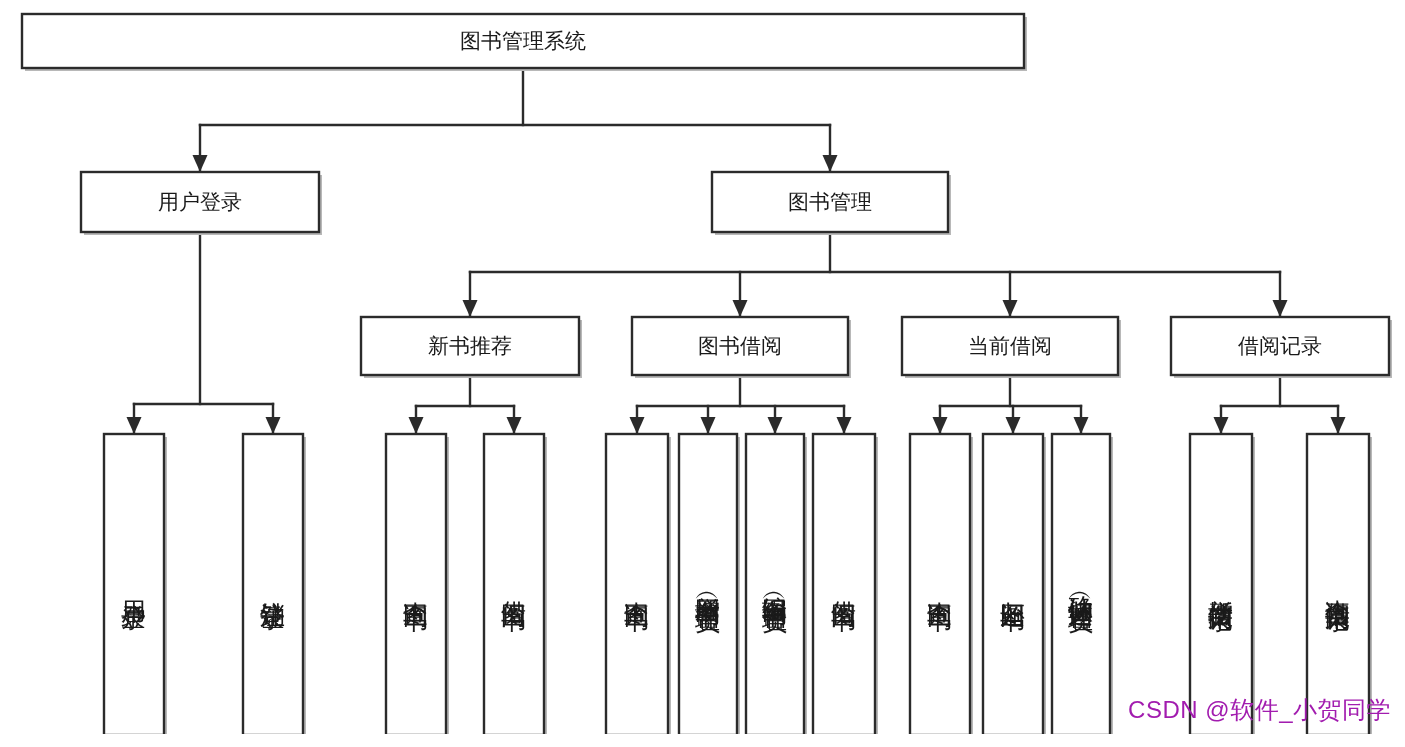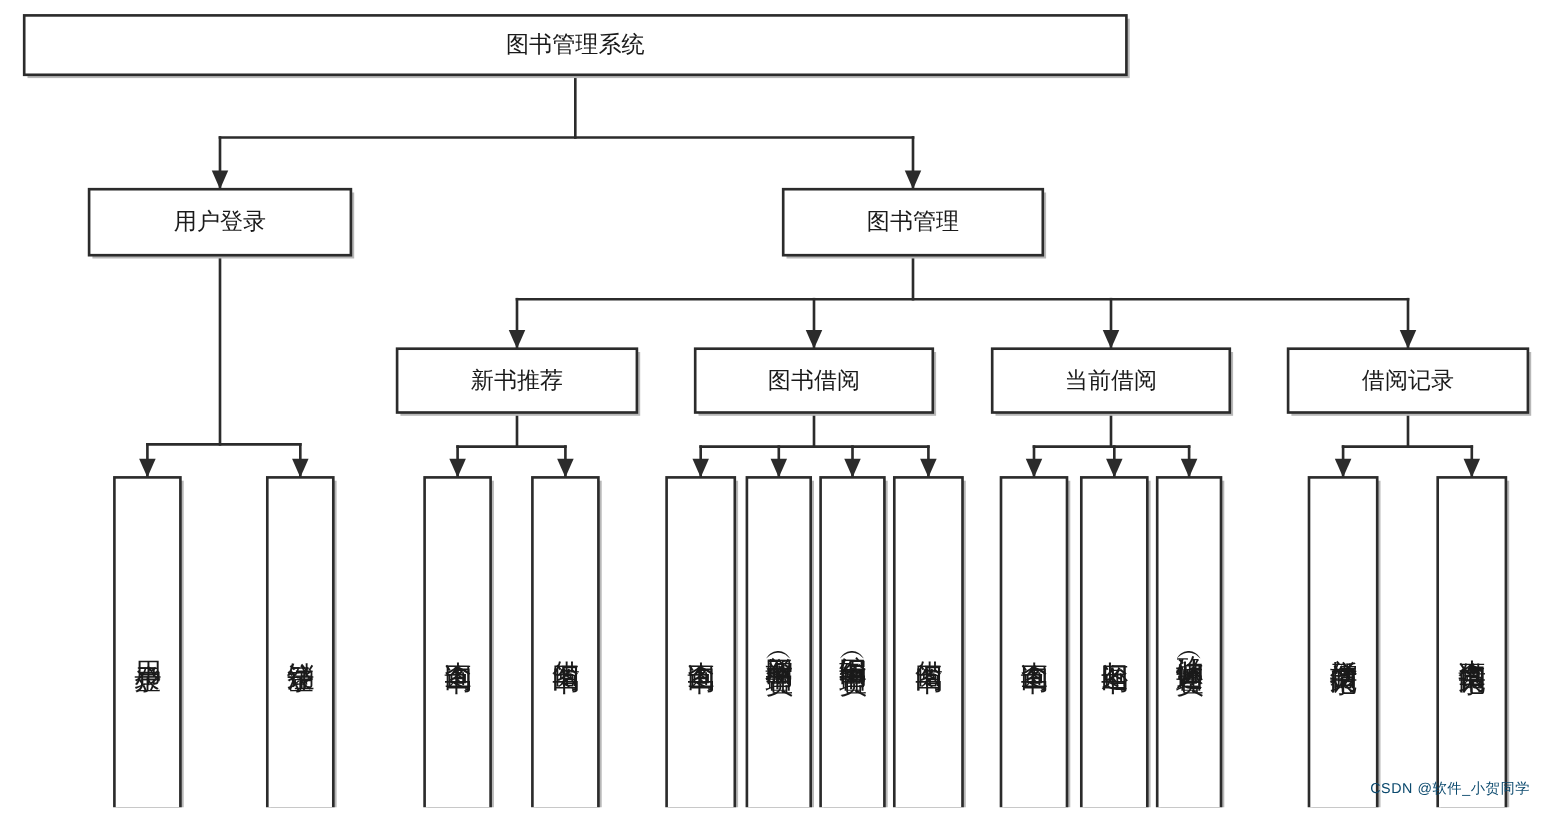--- a/index.html
+++ b/index.html
@@ -67,22 +67,22 @@
     letter-spacing: 2px;
     color: #1a1a1a;
     white-space: nowrap;
     text-align: center;
   }
   .watermark {
     position: absolute;
     right: 14px;
     bottom: 8px;
     font-family: "Liberation Sans", "DejaVu Sans", sans-serif;
-    font-size: 13px;
-    color: #0c4a6e;
+    font-size: 24px;
+    color: #a21caf;
     letter-spacing: 0.5px;
     white-space: nowrap;
     pointer-events: none;
   }
 </style>
 </head>
 <body>
 
 <div id="diagram-root">
 

